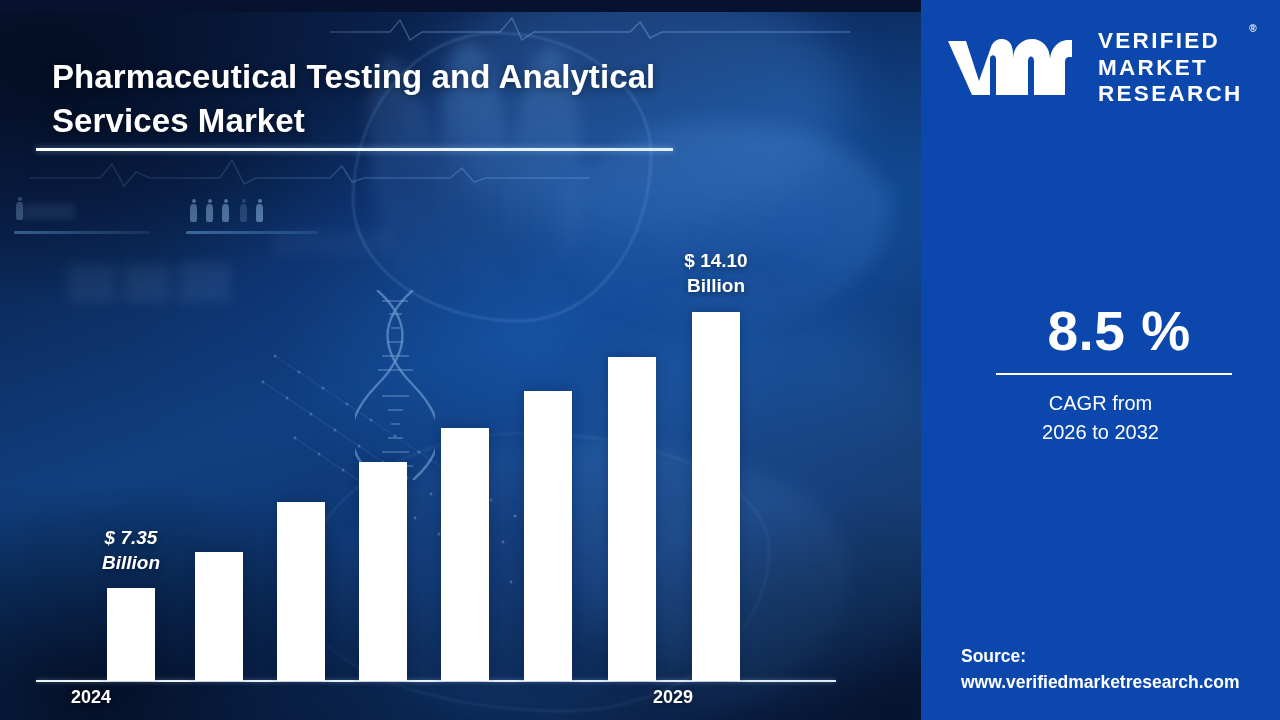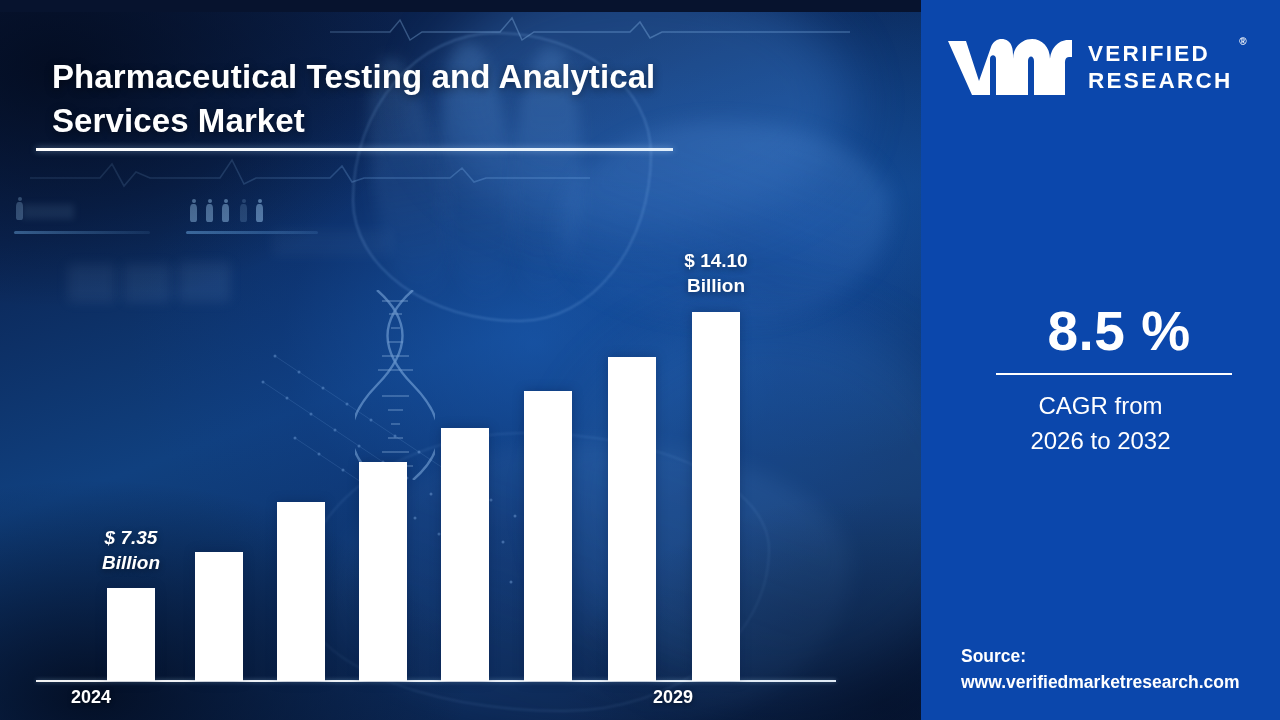--- a/index.html
+++ b/index.html
@@ -176,20 +176,21 @@
     gap:14px;
   }
   .logo-mark { width:130px; height:62px; flex:none; }
   .logo-text {
     position:relative;
     color:#ffffff;
     font-size:22.5px;
     font-weight:700;
     letter-spacing:2.3px;
     line-height:1.18;
+    margin-left:10px;
   }
   .logo-reg {
     position:absolute;
     right:-14px; top:-5px;
     font-size:10px;
     letter-spacing:0;
     font-weight:700;
   }
 
   .cagr-value {
@@ -202,21 +203,21 @@
     font-weight:700;
     letter-spacing:0.5px;
     padding-left:37px;
   }
   .cagr-caption {
     position:absolute;
     left:0; top:389px;
     width:359px;
     text-align:center;
     color:#ffffff;
-    font-size:24px;
+    font-size:20px;
     font-weight:400;
     line-height:1.45;
     white-space:pre-line;
   }
   .source {
     position:absolute;
     left:40px; top:643px;
     color:#ffffff;
     font-size:17.5px;
     font-weight:700;
@@ -379,20 +380,21 @@
     <div class="logo-wrap">
       <svg class="logo-mark" viewBox="0 0 130 62">
         <path d="M4,4 L22,4 L35,44 L47,10 C50,2 58,0 64,4 C68,7 69,12 69,18 L69,58 L52,58 L52,22
                  C52,17 46,17 46,22 L46,58 L28,58 Z" fill="#ffffff"></path>
         <path d="M69,22 C69,10 78,2 88,2 C98,2 106,10 106,22 L106,58 L90,58 L90,24
                  C90,18 84,18 84,24 L84,58 L69,58 Z" fill="#ffffff"></path>
         <path d="M106,24 C106,12 114,3 124,3 L128,3 L128,20 L125,20 C121,20 121,24 121,27 L121,58 L106,58 Z" fill="#ffffff"></path>
       </svg>
       <div class="logo-text">
         <div>VERIFIED</div>
+        <div>MARKET</div>
         <div>RESEARCH</div>
         <span class="logo-reg">®</span>
       </div>
     </div>
 
     <div class="cagr-value">8.5 %</div>
     <div style="position:absolute; left:75px; top:373px; width:236px; height:2px; background:#ffffff;"></div>
     <div class="cagr-caption">CAGR from
 2026 to 2032</div>
 

